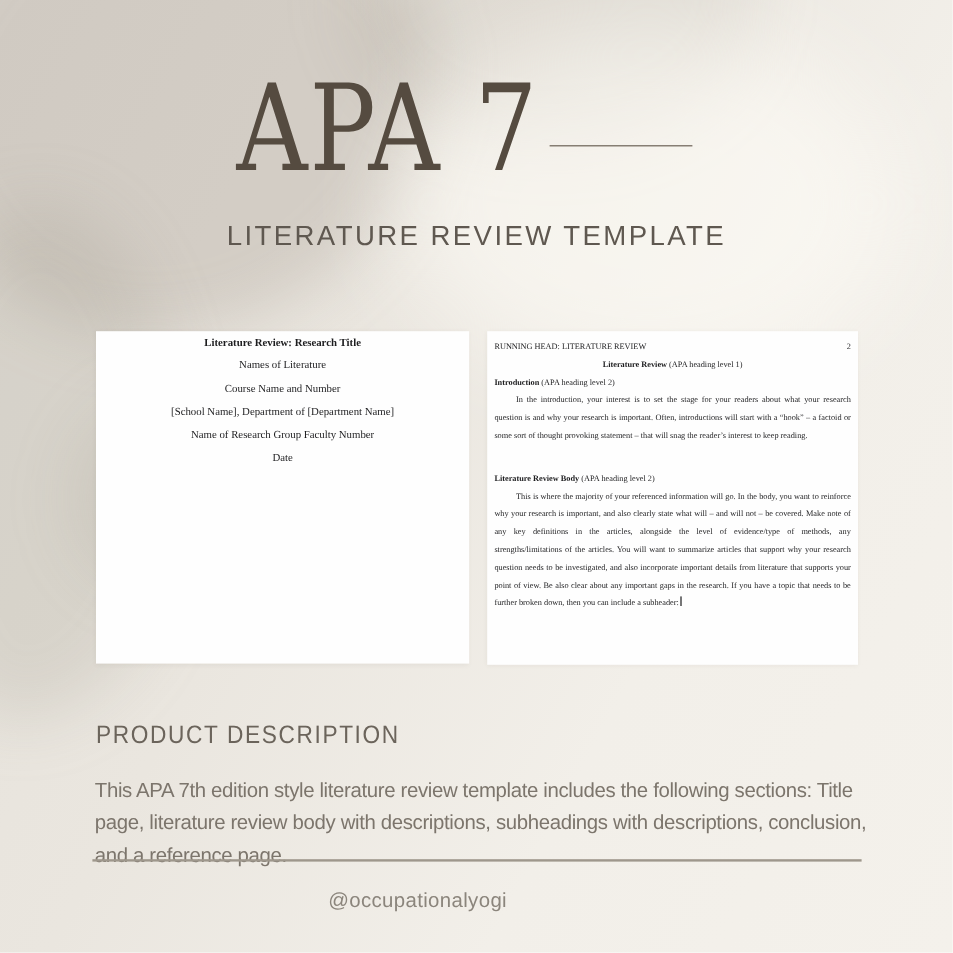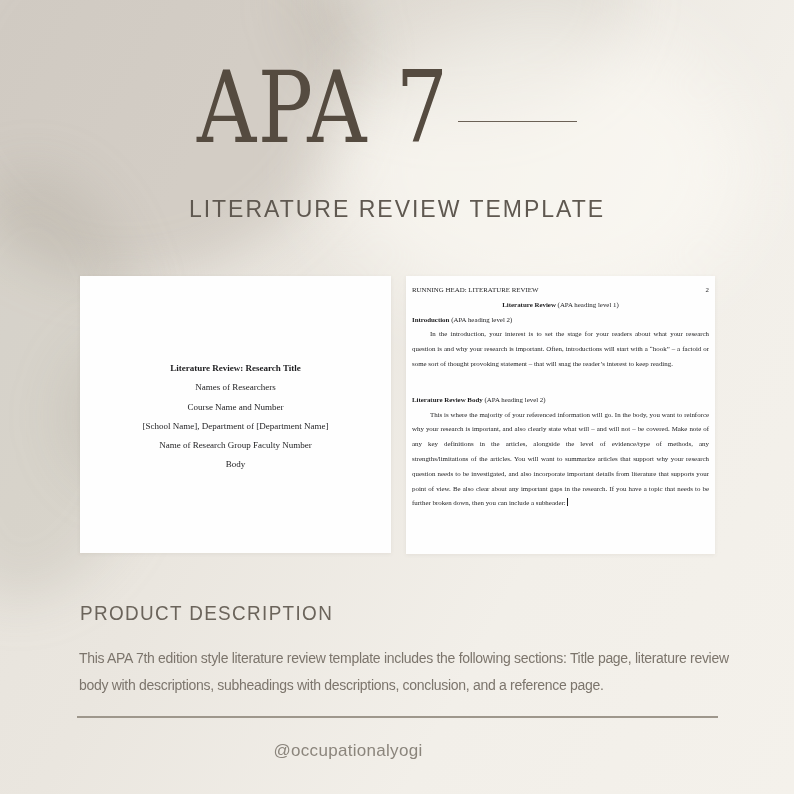--- a/index.html
+++ b/index.html
@@ -34,29 +34,29 @@
     color: #554b40; transform: scaleX(0.82); transform-origin: left top;
     white-space: nowrap;
   }
   .hero-line {
     position: absolute; left: 458px; top: 121px; width: 119px; height: 1px;
     background: #6b6156;
   }
   .hero-subtitle {
     position: absolute; left: 0; top: 183px; width: 794px;
     text-align: center; font-size: 23px; letter-spacing: 2px;
-    color: #5f5850; white-space: nowrap; margin-top: 13px;
+    color: #5f5850; white-space: nowrap;
   }
 
   
   .page { position: absolute; background: #fefefe; box-shadow: 0 1px 4px rgba(90,80,65,0.08); overflow: hidden; }
   .page-1 { left: 80px; top: 276px; width: 311px; height: 277px; }
   .page-2 { left: 406px; top: 276px; width: 309px; height: 278px; padding: 7px 6px 0 6px; box-sizing: border-box; }
 
-  .page-1 .tp-inner { padding-top: 83px; text-align: center;
+  .page-1 .tp-inner { text-align: center;
     font-family: "Liberation Serif", serif; font-size: 9px; color: #1d1d1f; }
   .tp-line { line-height: 19.3px; }
   .tp-bold { font-weight: bold; }
 
   .page-2 { font-family: "Liberation Serif", serif; font-size: 6.9px; line-height: 14.8px; color: #1d1d1f; }
   .runhead { display: flex; justify-content: space-between; }
   .heading-1 { text-align: center; }
   .b { font-weight: bold; }
   .para { margin: 0; text-indent: 18px; text-align: justify; }
   .mt { margin-top: 21px; }
@@ -64,21 +64,21 @@
             vertical-align: -1px; margin-left: 1px; }
 
   
   .desc-heading {
     position: absolute; left: 80px; top: 601px;
     font-size: 21px; letter-spacing: 1.5px; color: #6b645b;
     transform: scaleX(0.9); transform-origin: left top; white-space: nowrap;
   }
   .desc-body {
     position: absolute; left: 79px; top: 645px; width: 655px; margin: 0;
-    font-size: 14px; letter-spacing: -0.3px; line-height: 27px; color: #7c756c;
+    font-size: 17px; letter-spacing: -0.3px; line-height: 27px; color: #7c756c;
   }
   .divider { position: absolute; left: 77px; top: 716px; width: 641px; height: 1.5px; background: #9e978c; }
   .handle {
     position: absolute; left: 0; top: 741px; width: 696px; text-align: center;
     font-size: 17px; color: #8b857c; letter-spacing: 0.3px;
   }
 </style>
 </head>
 <body>
 
@@ -90,25 +90,25 @@
   <div class="blob blob3"></div>
   <div class="blob blob4"></div>
 
   <div class="hero-title">APA 7</div>
   <div class="hero-line"></div>
   <div class="hero-subtitle">LITERATURE REVIEW TEMPLATE</div>
 
   <div class="page page-1">
     <div class="tp-inner">
       <div class="tp-line tp-bold">Literature Review: Research Title</div>
-      <div class="tp-line">Names of Researchers</div>
+      <div class="tp-line">Names of Literature</div>
       <div class="tp-line">Course Name and Number</div>
       <div class="tp-line">[School Name], Department of [Department Name]</div>
       <div class="tp-line">Name of Research Group Faculty Number</div>
-      <div class="tp-line">Body</div>
+      <div class="tp-line">Date</div>
     </div>
   </div>
 
   <div class="page page-2">
     <div class="runhead">
       <span>RUNNING HEAD: LITERATURE REVIEW</span>
       <span>2</span>
     </div>
     <div class="heading-1">
       <span class="b">Literature Review</span><span> (APA heading level 1)</span>

